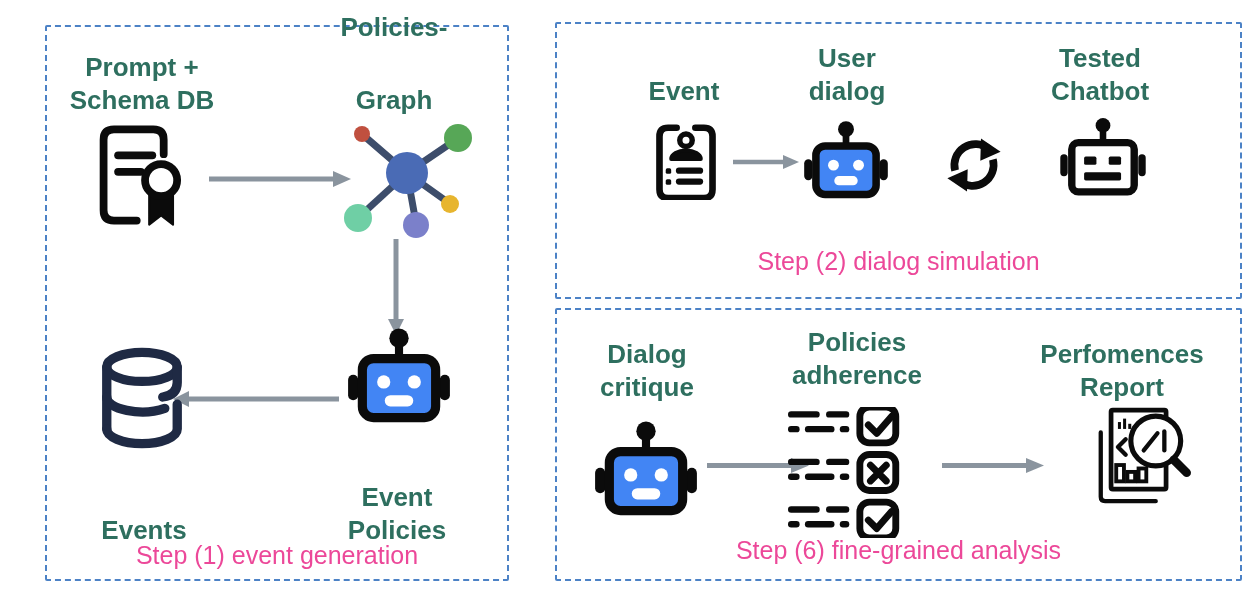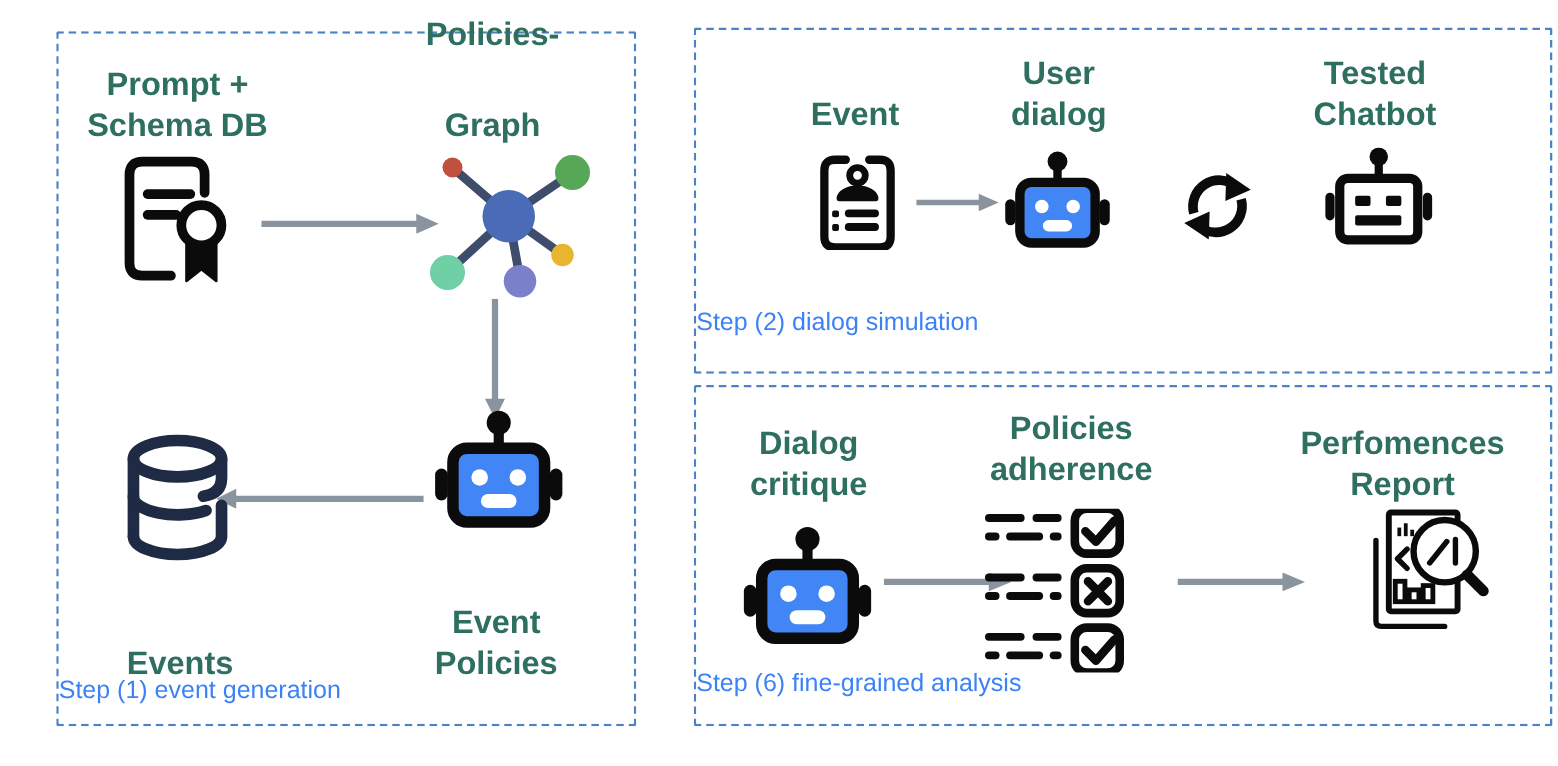--- a/index.html
+++ b/index.html
@@ -5,22 +5,22 @@
   html,body{margin:0;padding:0;background:#ffffff;}
   body{width:1246px;height:613px;position:relative;overflow:hidden;
        font-family:"Liberation Sans", sans-serif;}
   .panel{position:absolute;border:2px dashed #4C82C6;border-radius:2px;background:#ffffff;}
   #panel-step1{left:45px;top:25px;width:460px;height:552px;}
   #panel-step2{left:555px;top:22px;width:683px;height:273px;}
   #panel-step3{left:555px;top:308px;width:683px;height:269px;}
   .node-label{position:absolute;display:flex;flex-direction:column;justify-content:flex-end;
       align-items:center;text-align:center;font-weight:bold;font-size:26px;line-height:33px;
       color:#2E6F5F;letter-spacing:0px;}
-  .panel-caption{position:absolute;left:0;width:100%;text-align:left;font-size:20px;
-      color:#3b82f6;font-weight:400;}
+  .panel-caption{position:absolute;left:0;width:100%;text-align:center;font-size:25px;
+      color:#ec4899;font-weight:400;}
   .icon{position:absolute;}
   .icon svg{display:block;width:100%;height:auto;}
   .arrow{position:absolute;}
   .arrow svg{display:block;}
 </style>
 </head>
 <body>
 
 <div class="panel" id="panel-step1">
 

